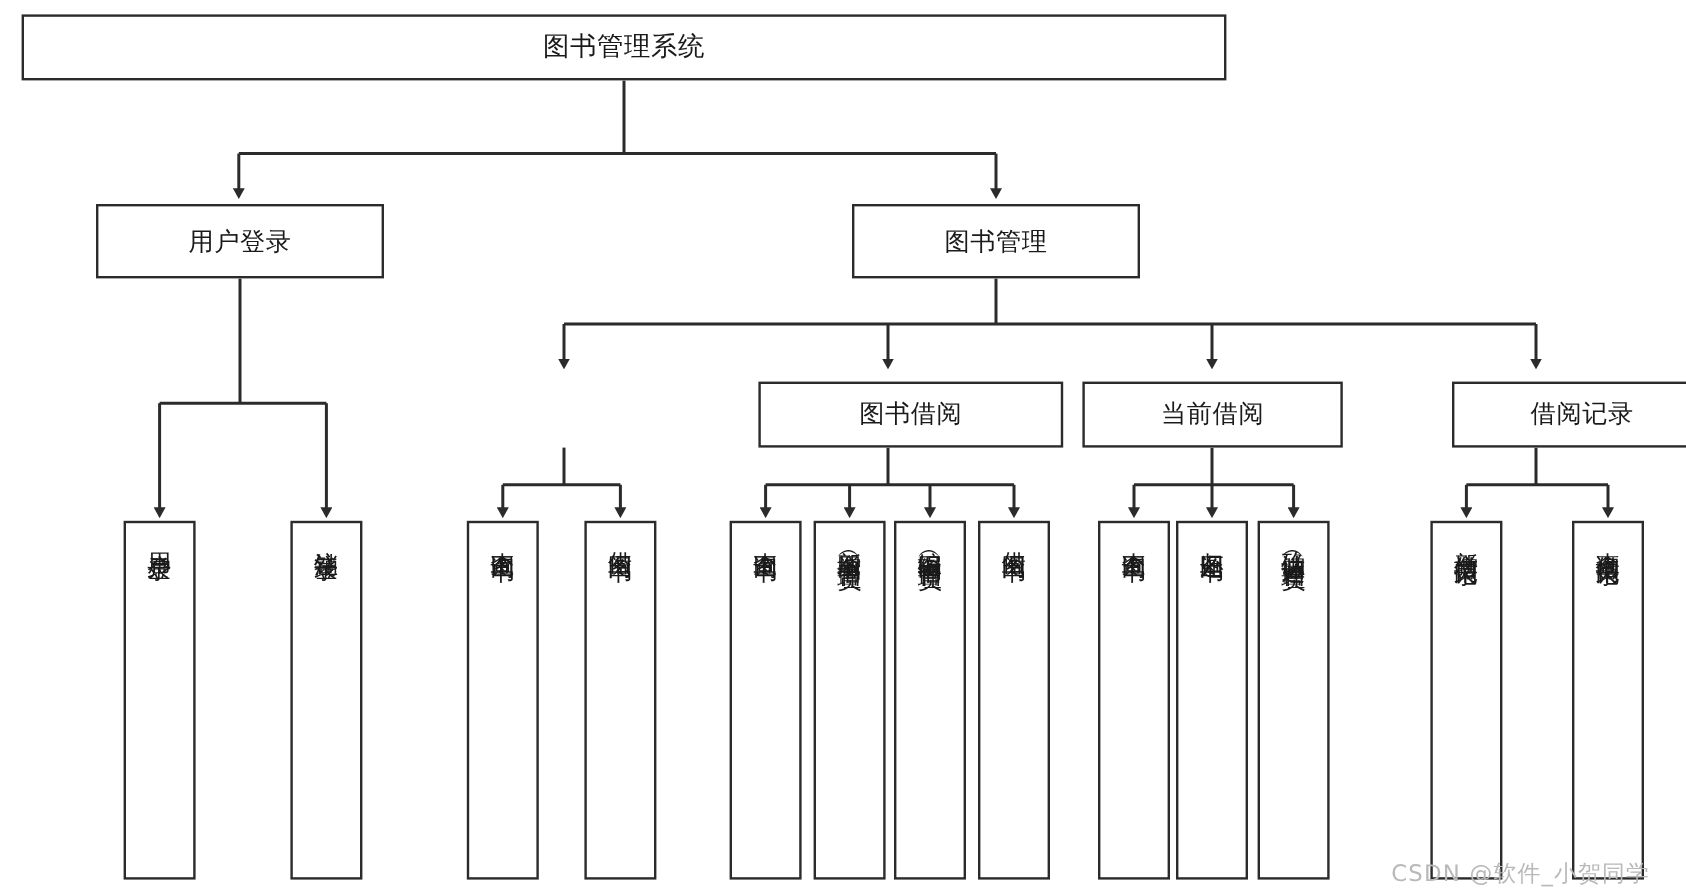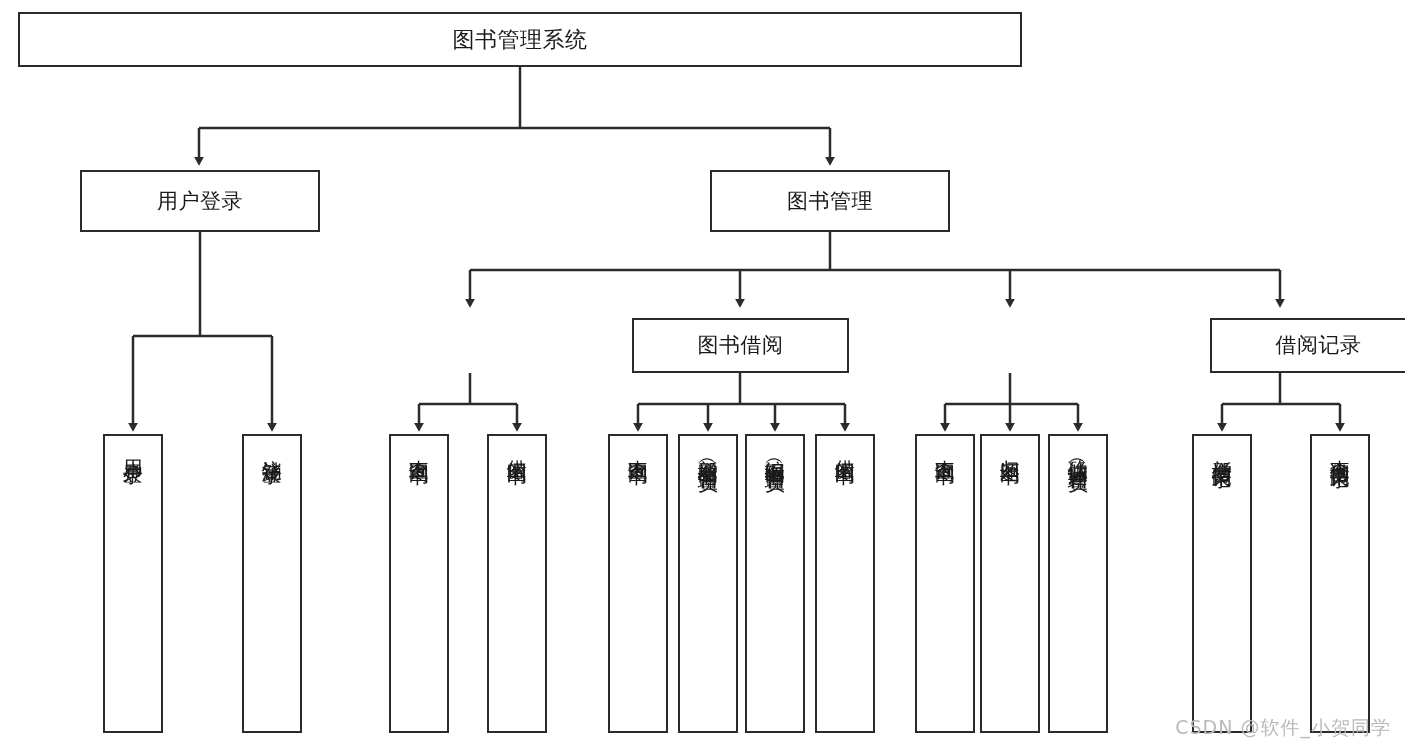--- a/index.html
+++ b/index.html
@@ -57,21 +57,21 @@
   svg.wires {
     position: absolute;
     left: 0;
     top: 0;
     width: 1405px;
     height: 747px;
     pointer-events: none;
   }
   .watermark {
     position: absolute;
-    right: 14px;
+    right: 30px;
     bottom: 6px;
     font-size: 19px;
     color: #b9b9b9;
     letter-spacing: 1px;
     white-space: nowrap;
   }
 </style>
 </head>
 <body>
 
@@ -131,22 +131,25 @@
     <span class="node-label">图书管理系统</span>
   </div>
 
   <div class="node h" style="left:80px; top:170px; width:240px; height:62px;">
     <span class="node-label">用户登录</span>
   </div>
   <div class="node h" style="left:710px; top:170px; width:240px; height:62px;align-items:center;">
     <span class="node-label">图书管理</span>
   </div>
 
-  <div class="node h" style="left:632px; top:318px; width:217px; height:55px;">
+  <div class="node h" style="left:632px; top:318px; width:254px; height:55px;">
     <span class="node-label">图书借阅</span>
+  </div>
+  <div class="node h" style="left:902px; top:318px; width:217px; height:55px;">
+    <span class="node-label">当前借阅</span>
   </div>
   <div class="node h" style="left:1172px; top:318px; width:217px; height:55px;margin-left:38px;">
     <span class="node-label">借阅记录</span>
   </div>
 
   <div class="node v" style="left:103px; top:434px; width:60px; height:299px;">
     <span class="node-label">用户登录</span>
   </div>
   <div class="node v" style="left:242px; top:434px; width:60px; height:299px;">
     <span class="node-label">注销登录</span>

